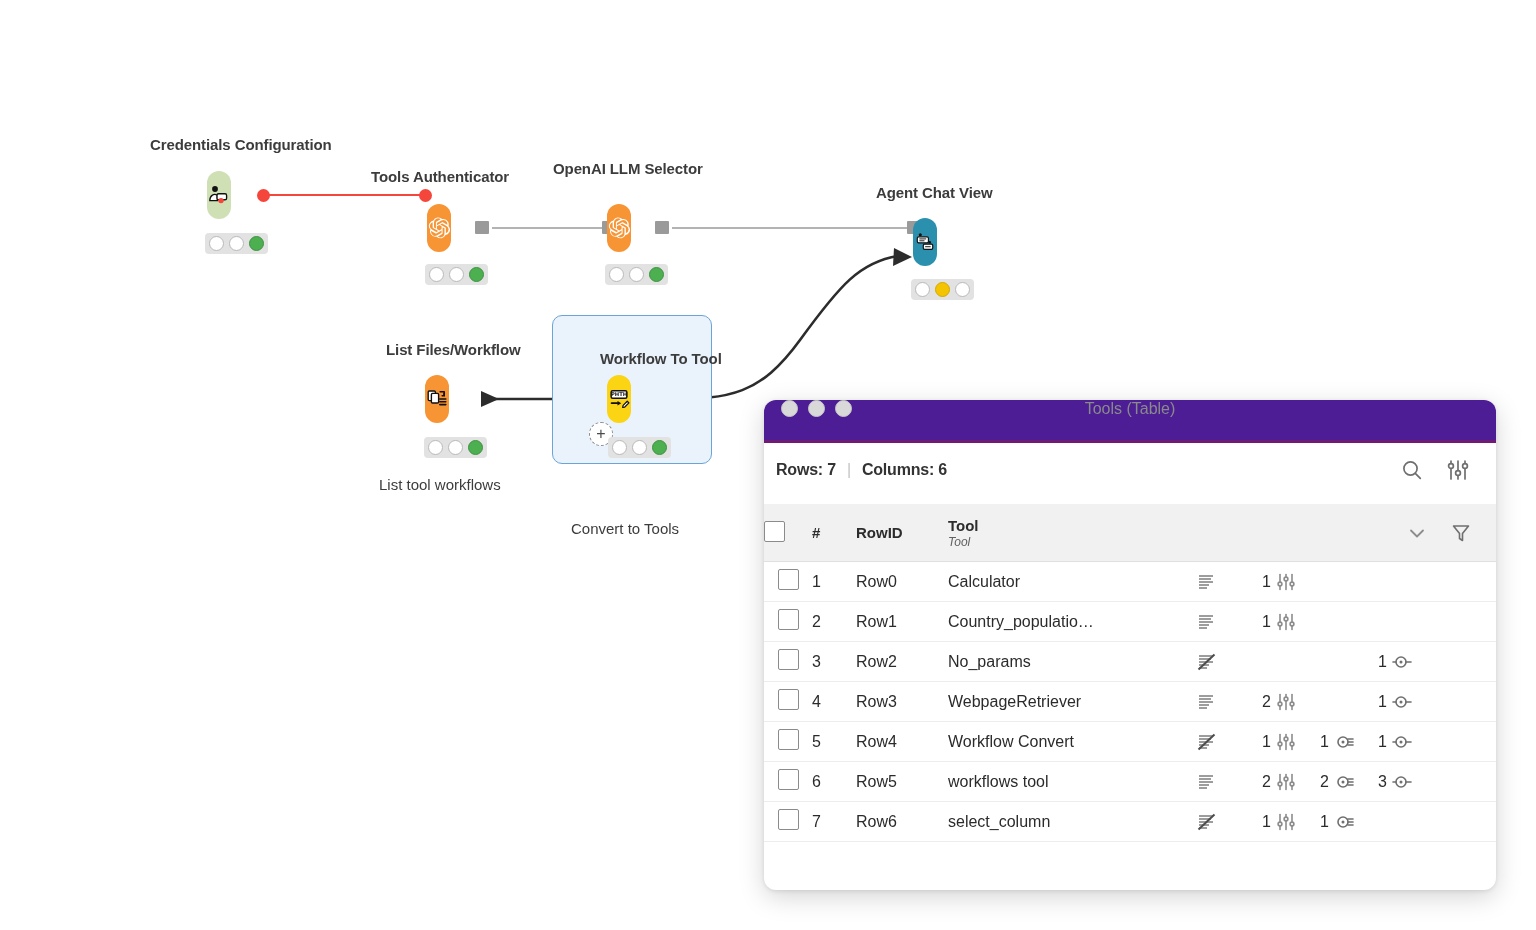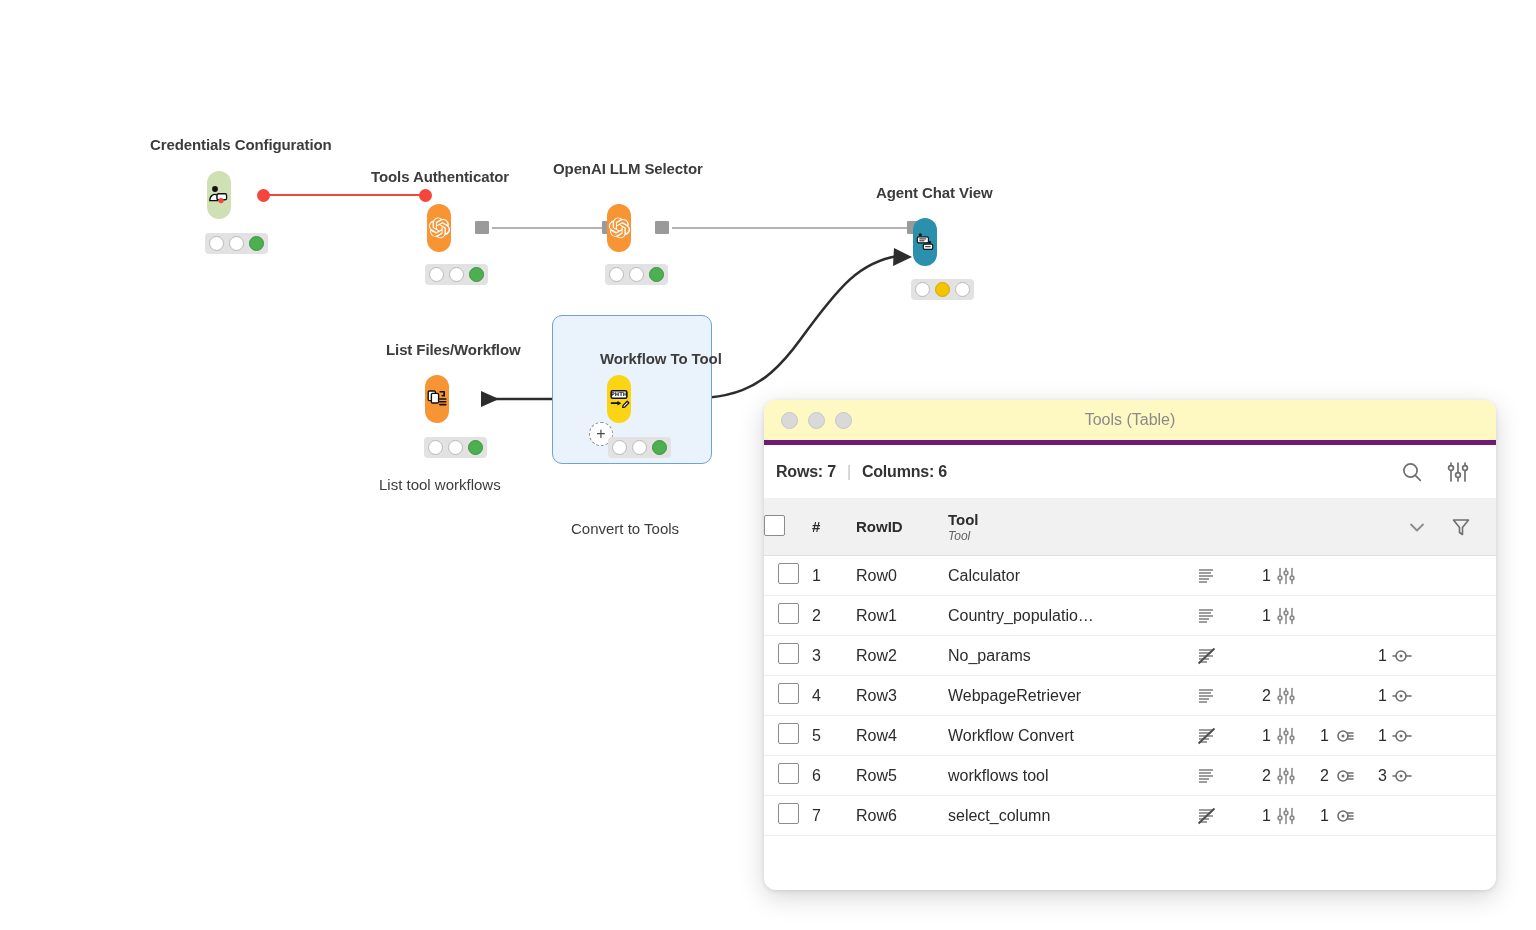--- a/index.html
+++ b/index.html
@@ -56,34 +56,34 @@
   
   #table-window{
     position:absolute;left:764px;top:400px;width:732px;height:490px;
     background:#ffffff;border-radius:12px;
     box-shadow:0 7px 26px rgba(0,0,0,0.17), 0 1px 4px rgba(0,0,0,0.10);
     overflow:hidden;
     display:flex;flex-direction:column;
   }
   .titlebar{
     height:40px;flex:0 0 40px;
-    background:#fef9c3;
-    border-bottom:5px solid #701a75;
-    display:flex;align-items:center;position:relative;
+    background:#4c1d95;
+    border-bottom:3px solid #701a75;
+    display:flex;align-items:flex-start;position:relative;
   }
   .lights{display:flex;gap:10px;margin-left:17px;}
   .light{width:15px;height:15px;border-radius:50%;background:#d9d9d9;border:1px solid #c6c6c6;}
   .win-title{
     position:absolute;left:0;right:0;text-align:center;
     font-size:16px;color:#8a8a8a;
   }
   .toolbar{
     height:53px;flex:0 0 53px;
     display:flex;align-items:center;
-    padding:0 26px 0 12px;
+    padding:0 26px 8px 12px;
     background:#ffffff;
   }
   .rowsinfo{font-size:16px;color:#333;font-weight:bold;letter-spacing:-0.2px;}
   .sep{color:#c4c4c4;margin:0 11px;font-weight:normal;}
   .toolbar-spacer{flex:1;}
   .tb-icon{margin-left:22px;display:flex;align-items:center;cursor:pointer;}
 
   table.tools{width:100%;border-collapse:collapse;table-layout:fixed;}
   .thead-row{background:#f1f1f1;}
   .thead-row th{

